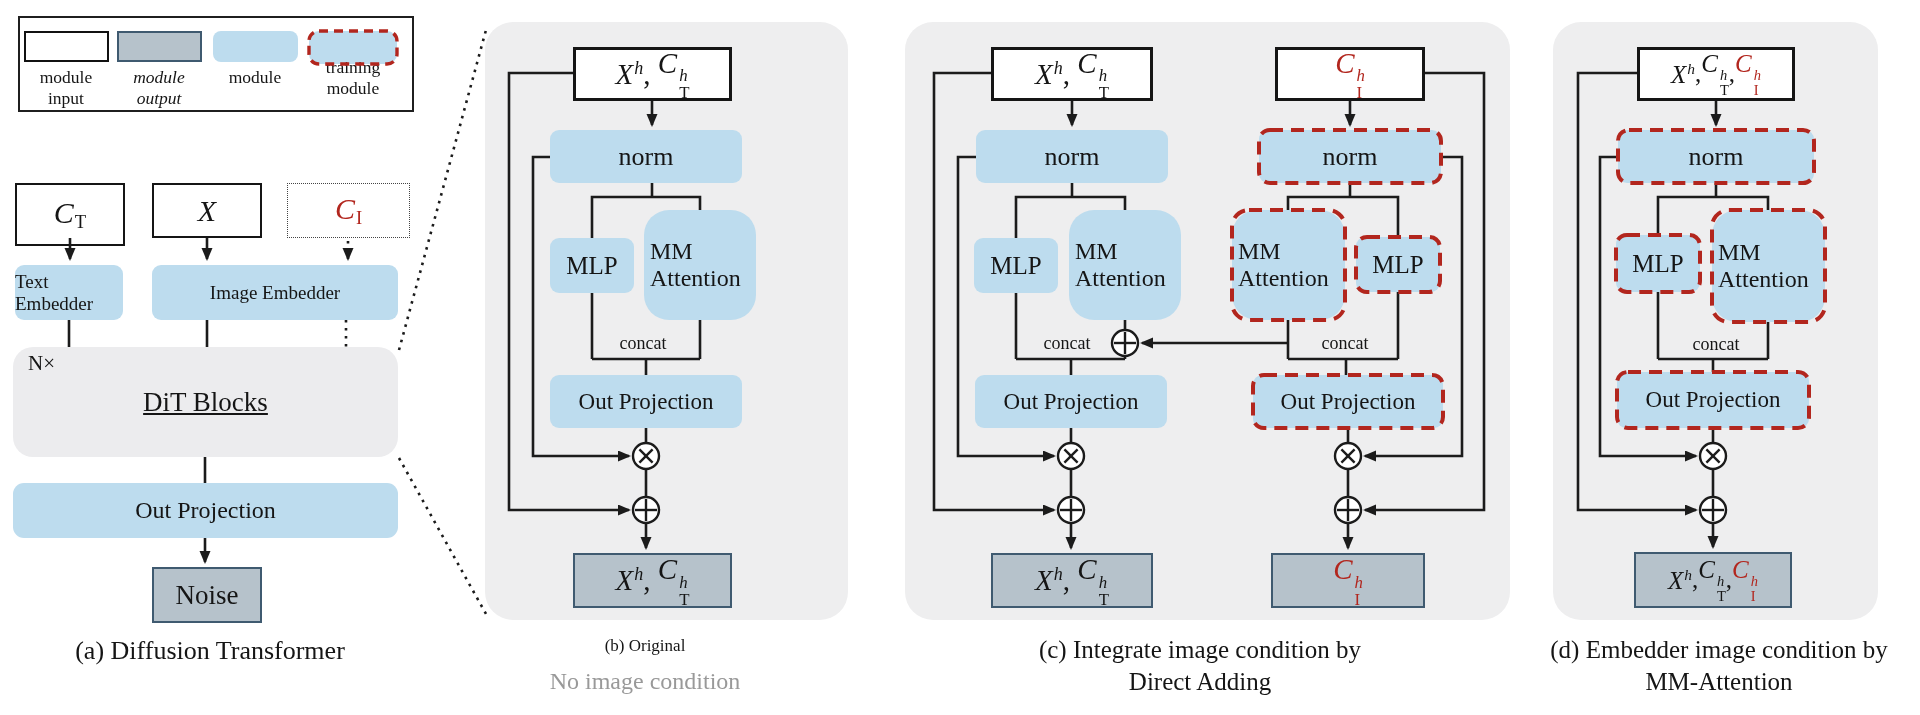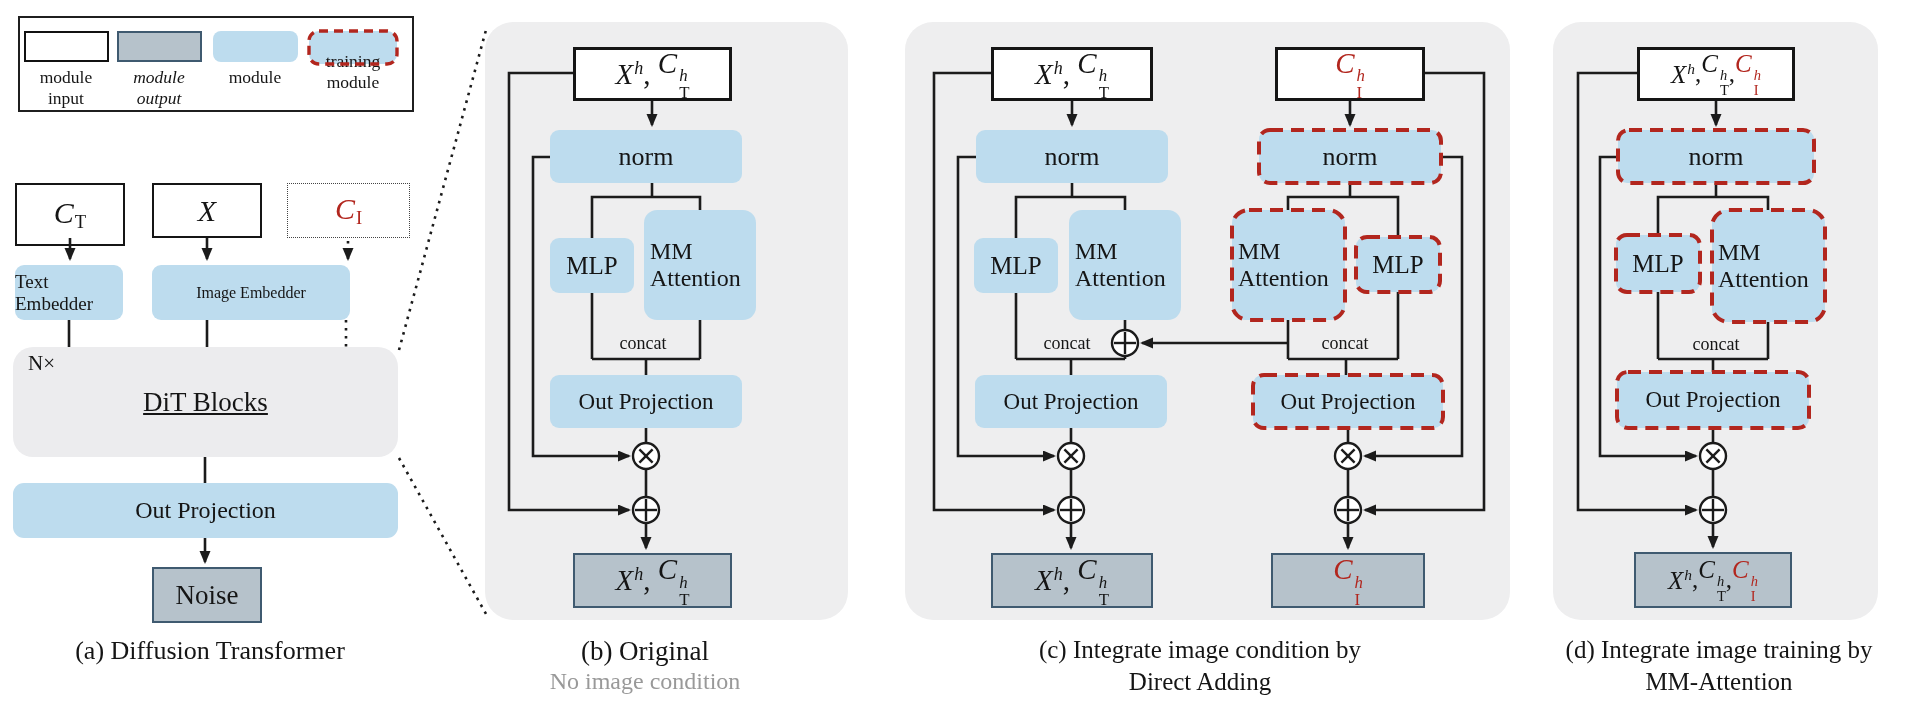--- a/index.html
+++ b/index.html
@@ -3,21 +3,21 @@
 <meta charset="utf-8">
 <style>
   html,body{margin:0;padding:0;background:#ffffff;}
   #canvas{position:relative;width:1920px;height:715px;background:#ffffff;overflow:hidden;
           font-family:"Liberation Serif", serif;color:#151515;}
   .abs{position:absolute;box-sizing:border-box;}
   .box{position:absolute;box-sizing:border-box;display:flex;align-items:center;justify-content:center;
        text-align:left;line-height:1.12;}
   .panel{background:#eeeeef;border-radius:28px;}
   .blue{background:#bddcee;border-radius:9px;}
-  .blue.r15{border-radius:13px;}
+  .blue.r15{border-radius:25px;}
   .whitebox{background:#ffffff;border:3px solid #151515;}
   .graybox{background:#b6c2cb;border:2.5px solid #3f5a70;}
   .dotbox{background:#ffffff;border:1.5px dotted #444;}
   .ditbox{background:#ececee;border-radius:20px;text-decoration:underline;}
   .caption{position:absolute;text-align:center;}
   .muted{color:#999999;}
   .legendlabel{position:absolute;text-align:center;font-size:17.5px;line-height:1.18;}
   
   .mvar{font-style:italic;}
   .mtxt{white-space:pre;}
@@ -37,34 +37,34 @@
 <div id="canvas">
 
   <div class="abs boxlayer" style="left:18px;top:16px;width:396px;height:96px;border:2px solid #1f1f1f;background:#fff;"></div>
   <div class="abs boxlayer" style="left:24px;top:31px;width:85px;height:31px;background:#fff;border:2.5px solid #111;"></div>
   <div class="abs boxlayer" style="left:117px;top:31px;width:85px;height:31px;background:#b6c2cb;border:2px solid #3f5a70;"></div>
   <div class="abs boxlayer" style="left:213px;top:31px;width:85px;height:31px;background:#bddcee;border-radius:8px;"></div>
   <div class="abs boxlayer" style="left:309px;top:31px;width:88px;height:33px;background:#bddcee;border-radius:10px;"></div>
   <div class="legendlabel boxlayer" style="left:21px;top:67px;width:90px;">module input</div>
   <div class="legendlabel boxlayer" style="left:114px;top:67px;width:90px;font-style:italic;">module output</div>
   <div class="legendlabel boxlayer" style="left:210px;top:67px;width:90px;">module</div>
-  <div class="legendlabel boxlayer" style="left:308px;top:51px;width:90px;">training module</div>
+  <div class="legendlabel boxlayer" style="left:308px;top:57px;width:90px;">training module</div>
 
   <div class="box whitebox boxlayer" style="left:15px;top:183px;width:110px;height:63px;font-size:30px;border-width:2.5px;">
       <span class=""><span class="mvar">C</span><span class="msub">T</span></span>
     </div>
   <div class="box whitebox boxlayer" style="left:152px;top:183px;width:110px;height:55px;font-size:30px;border-width:2.5px;">
       <span class=""><span class="mvar">X</span></span>
     </div>
   <div class="box dotbox boxlayer" style="left:287px;top:183px;width:123px;height:55px;font-size:30px;">
       <span class="red"><span class="mvar">C</span><span class="msub">I</span></span>
     </div>
 
   <div class="box blue boxlayer" style="left:15px;top:265px;width:108px;height:55px;font-size:19px;">Text Embedder</div>
-  <div class="box blue boxlayer" style="left:152px;top:265px;width:198px;height:55px;font-size:16px;">Image Embedder</div>
+  <div class="box blue boxlayer" style="left:152px;top:265px;width:246px;height:55px;font-size:19px;">Image Embedder</div>
 
   <div class="box ditbox boxlayer" style="left:13px;top:347px;width:385px;height:110px;font-size:27px;">DiT Blocks</div>
   <div class="abs boxlayer" style="left:28px;top:351px;font-size:21px;z-index:3;">N×</div>
 
   <div class="box blue boxlayer" style="left:13px;top:483px;width:385px;height:55px;font-size:24px;border-radius:11px;">Out Projection</div>
   <div class="box graybox boxlayer" style="left:152px;top:567px;width:110px;height:56px;font-size:27px;">Noise</div>
   <div class="caption boxlayer" style="left:0px;top:636px;width:380px;font-size:26px;margin-left:20px;">(a) Diffusion Transformer</div>
 
   <div class="abs panel boxlayer" style="left:485px;top:22px;width:363px;height:598px;z-index:1;"></div>
   <div class="box whitebox boxlayer" style="left:573px;top:47px;width:159px;height:54px;font-size:29px;">
@@ -81,21 +81,21 @@
   <div class="caption boxlayer" style="left:603px;top:333px;width:80px;font-size:18px;">concat</div>
   <div class="box blue boxlayer" style="left:550px;top:375px;width:192px;height:53px;font-size:23px;">Out Projection</div>
   <div class="box graybox boxlayer" style="left:573px;top:553px;width:159px;height:55px;font-size:29px;">
       <span class=""><span class="mvar">X</span><span class="msup">h</span></span>
       <span class=""><span class="mtxt">, </span></span>
       <span class=""><span class="mvar">C</span><span class="mstack">
           <span class="s-sup">h</span>
           <span class="s-sub">T</span>
         </span></span>
     </div>
-  <div class="caption boxlayer" style="left:470px;top:636px;width:350px;font-size:27px;">(b) Original</div>
+  <div class="caption boxlayer" style="left:470px;top:636px;width:350px;font-size:17px;">(b) Original</div>
   <div class="caption muted boxlayer" style="left:470px;top:668px;width:350px;font-size:24px;">No image condition</div>
 
   <div class="abs panel boxlayer" style="left:905px;top:22px;width:605px;height:598px;z-index:1;"></div>
 
   <div class="box whitebox boxlayer" style="left:991px;top:47px;width:162px;height:54px;font-size:29px;">
       <span class=""><span class="mvar">X</span><span class="msup">h</span></span>
       <span class=""><span class="mtxt">, </span></span>
       <span class=""><span class="mvar">C</span><span class="mstack">
           <span class="s-sup">h</span>
           <span class="s-sub">T</span>
@@ -160,21 +160,21 @@
       <span class=""><span class="mvar">C</span><span class="mstack">
           <span class="s-sup">h</span>
           <span class="s-sub">T</span>
         </span></span>
       <span class=""><span class="mtxt">,</span></span>
       <span class="red"><span class="mvar">C</span><span class="mstack">
           <span class="s-sup">h</span>
           <span class="s-sub">I</span>
         </span></span>
     </div>
-  <div class="caption boxlayer" style="left:1541px;top:636px;width:356px;font-size:25px;">(d) Integrate image training by</div>
+  <div class="caption boxlayer" style="left:1541px;top:636px;width:356px;font-size:25px;">(d) Embedder image condition by</div>
   <div class="caption boxlayer" style="left:1541px;top:668px;width:356px;font-size:25px;">MM-Attention</div>
 
   <svg id="overlay" width="1920" height="715" viewBox="0 0 1920 715">
     <defs>
       <marker id="ah" markerUnits="userSpaceOnUse" markerWidth="16" markerHeight="14" refX="11" refY="5.5" orient="auto">
         <path d="M0,0 L13,5.5 L0,11 Z" fill="#1b1b1b"></path>
       </marker>
     </defs>
     <g id="gen">
         <line x1="70" y1="238" x2="70" y2="259" stroke="#1b1b1b" stroke-width="2.6" marker-end="url(#ah)"></line>

